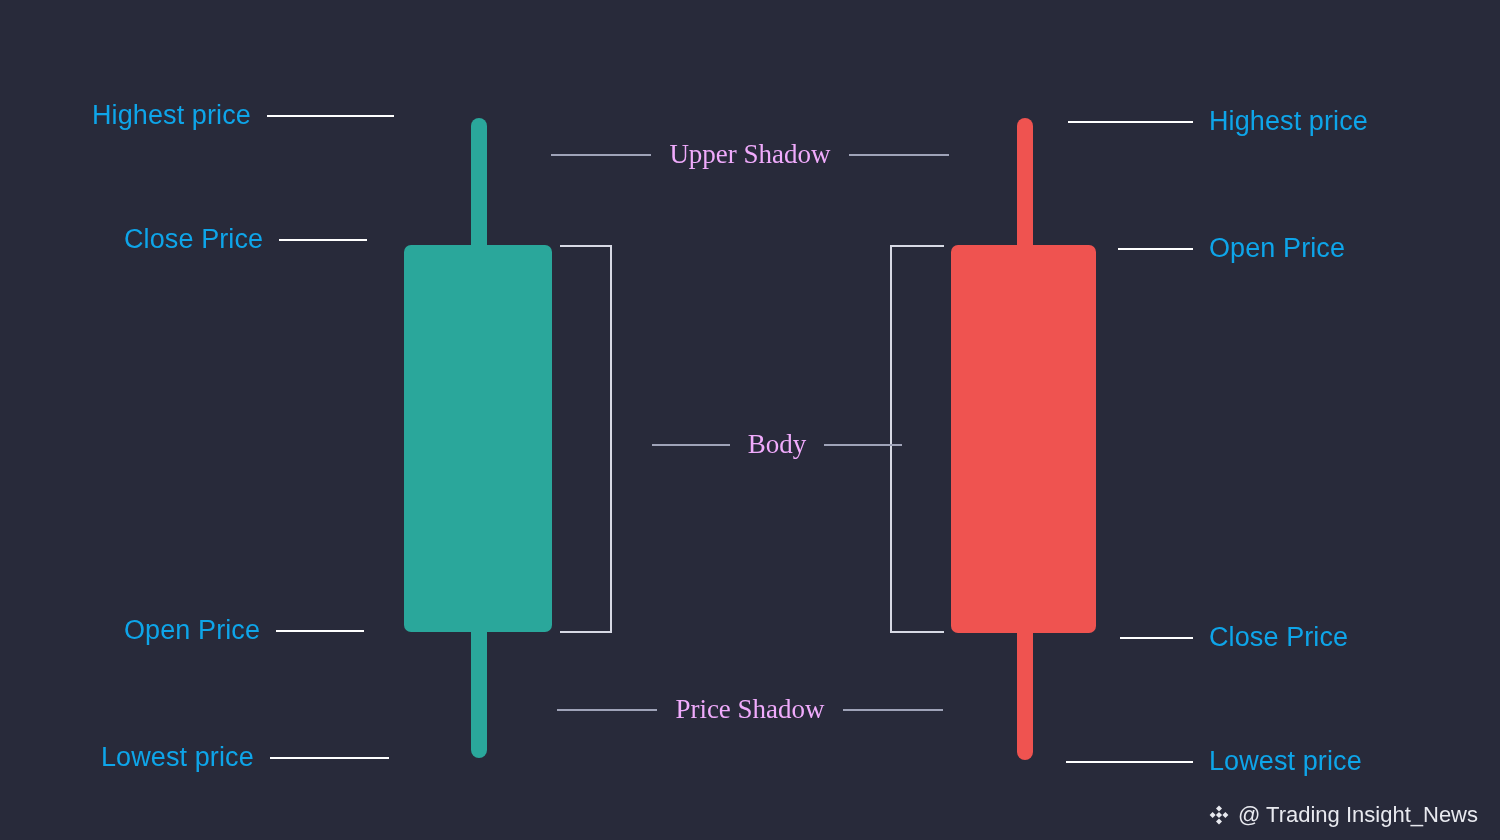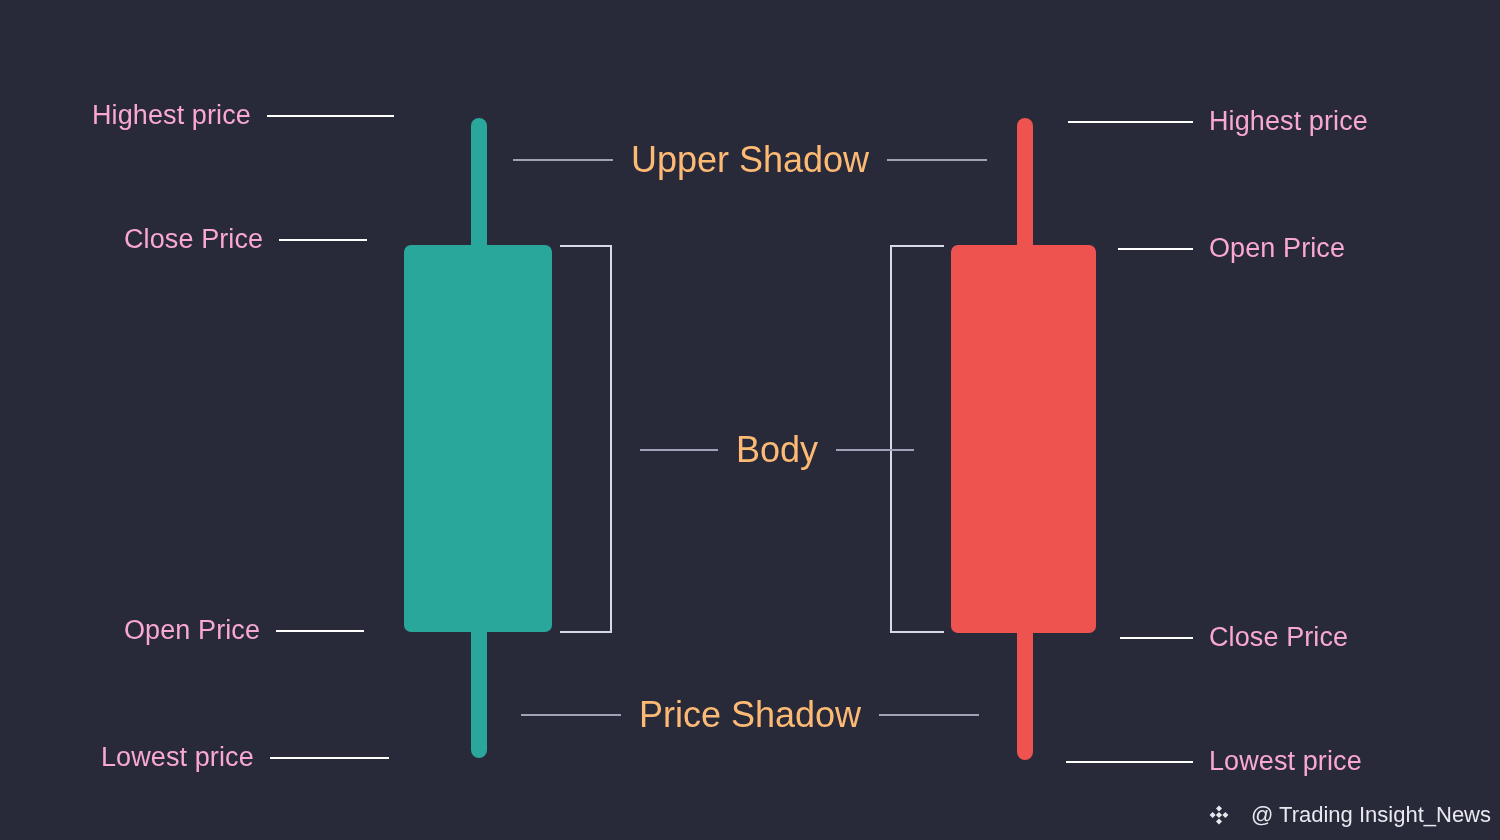--- a/index.html
+++ b/index.html
@@ -26,43 +26,44 @@
     position: absolute;
     border-radius: 7px;
   }
 
   
   .side-label {
     position: absolute;
     display: flex;
     align-items: center;
     white-space: nowrap;
-    color: #f9a8d4;
+    color: #0ea5e9;
     font-size: 27px;
     letter-spacing: 0.1px;
   }
   .side-label.left  { flex-direction: row; }
   .side-label.right { flex-direction: row; }
   .leader {
     background: #ffffff;
     height: 2px;
     flex: none;
   }
   .side-label.left .leader  { margin-left: 16px; }
   .side-label.right .leader { margin-right: 16px; }
 
   
   .center-label {
     position: absolute;
     display: flex;
     align-items: center;
     justify-content: center;
     white-space: nowrap;
-    color: #fdba74;
-    font-size: 36px;
+    color: #f0abfc;
+    font-size: 27px;
+    font-family: Liberation Serif, serif;
   }
   .center-label .cleader {
     background: #9fa3b8;
     height: 2px;
     flex: none;
   }
   .center-label .ctext { padding: 0 18px; }
 
   
   .bracket {
@@ -78,21 +79,21 @@
   .bracket.right-br {
     border-width: 2px 0 2px 2px;
     border-right: none;
   }
 
   
   #watermark {
     position: absolute;
     display: flex;
     align-items: center;
-    gap: 20px;
+    gap: 7px;
     color: #e8e9ef;
     font-size: 22px;
     white-space: nowrap;
   }
   #watermark svg { display: block; }
 </style>
 </head>
 <body>
 
 <div id="canvas">

